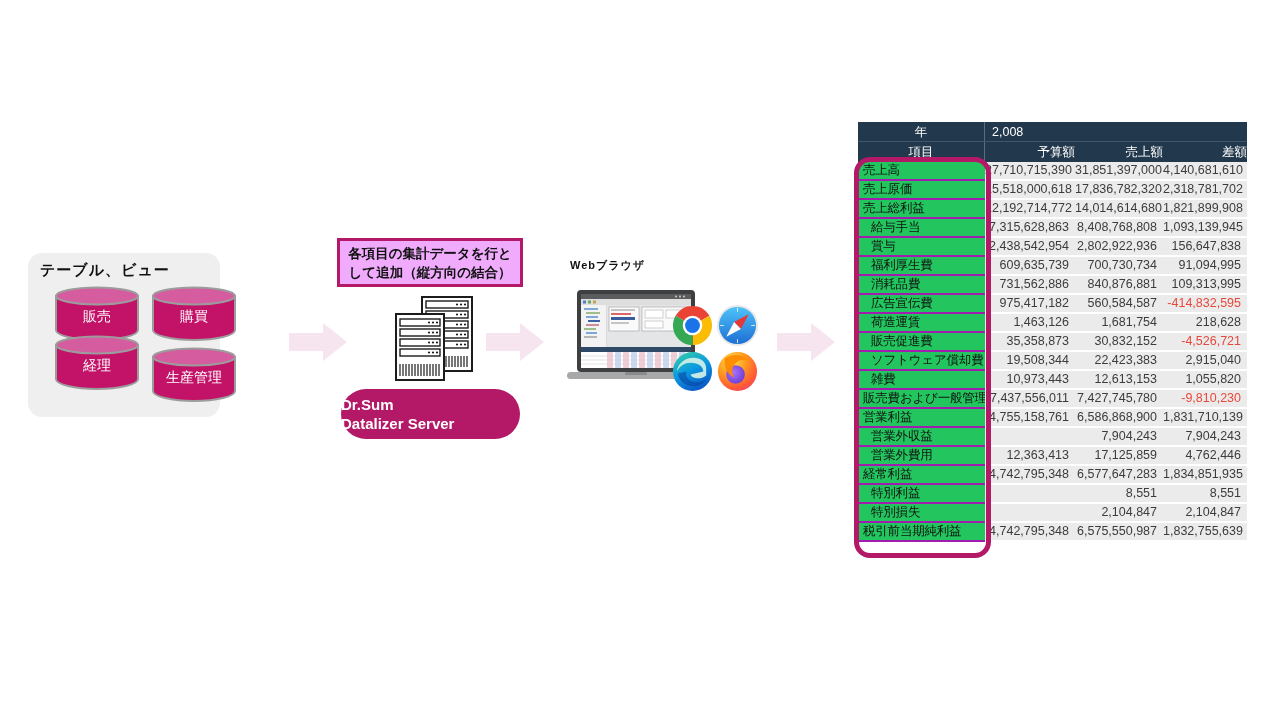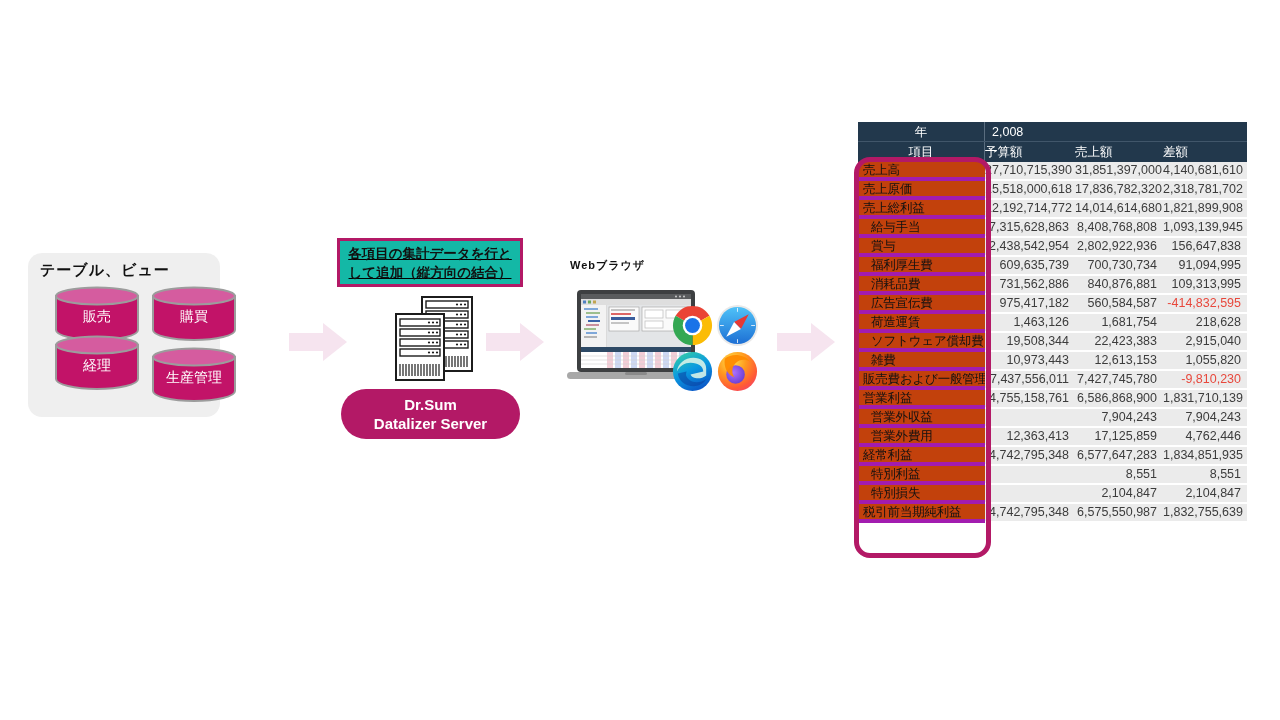--- a/index.html
+++ b/index.html
@@ -19,53 +19,53 @@
   .cyl:nth-child(4){ left:123px; top:94px; }
 
   
   .flow-arrow { position:absolute; width:58px; height:38px; }
   .arrow-1 { left:289px; top:323px; }
   .arrow-2 { left:486px; top:323px; }
   .arrow-3 { left:777px; top:323px; }
 
   
   .callout { position:absolute; left:337px; top:238px; width:186px; height:49px;
-             background:#14b8a6; border:3px solid #b31966; display:flex; flex-direction:column;
-             align-items:center; justify-content:center;text-decoration:underline; }
+             background:#f0abfc; border:3px solid #b31966; display:flex; flex-direction:column;
+             align-items:center; justify-content:center; }
   .callout div { font-size:13.5px; font-weight:bold; color:#111; line-height:19px; white-space:nowrap; }
 
   
   .server-icon { position:absolute; left:394px; top:296px; width:80px; height:86px; }
   .drsum-pill { position:absolute; left:341px; top:389px; width:179px; height:50px;
                 background:#b31966; border-radius:25px; display:flex; flex-direction:column;
-                align-items:center; justify-content:center; }
+                justify-content:center; }
   .drsum-pill div { color:#fff; font-size:15px; font-weight:bold; line-height:19px; }
 
   
   .web-title { position:absolute; left:570px; top:258px; font-size:11px; font-weight:bold; color:#111;
                letter-spacing:1px; }
   .laptop { position:absolute; left:567px; top:288px; width:138px; height:94px; }
   .bicon { position:absolute; width:43px; height:43px; }
   .bicon-chrome  { left:671px; top:304px; }
   .bicon-safari  { left:716px; top:304px; }
   .bicon-edge    { left:671px; top:350px; }
   .bicon-firefox { left:716px; top:350px; }
 
   
   .pivot { position:absolute; left:858px; top:122px; width:389px; height:439px; overflow:hidden;
            font-size:12.5px; }
   .phead { display:flex; background:#22384c; color:#fff; height:20px; line-height:20px; }
   .phead-top { border-bottom:1px solid #41566a; }
   .ph-item { width:127px; text-align:center; border-right:1px solid #5a6d7f; flex:none; }
   .ph-year { flex:1; padding-left:7px; }
-  .ph-col  { flex:none; text-align:left; }
+  .ph-col  { flex:none; text-align:right; }
   .ph-budget { width:90px; } .ph-sales { width:88px; } .ph-diff { width:84px; }
   .prow { display:flex; height:19px; }
-  .pc-item { flex:none; width:127px; background:#c2410c; color:#111; line-height:17px;
-             border-bottom:4px solid #a21caf; padding-left:5px; white-space:nowrap; overflow:hidden;
+  .pc-item { flex:none; width:127px; background:#22c55e; color:#111; line-height:17px;
+             border-bottom:2px solid #a21caf; padding-left:5px; white-space:nowrap; overflow:hidden;
              letter-spacing:-0.2px; }
   .pc-item.indent { padding-left:13px; }
   .pc-num { flex:none; background:#ebebeb; border-bottom:2px solid #fff; color:#3c3c3c;
             text-align:right; line-height:17px; padding-right:6px; white-space:nowrap; }
   .pc-budget { width:90px; } .pc-sales { width:88px; } .pc-diff { width:84px; }
   .pc-num.neg { color:#e8483c; }
 
   .item-highlight { position:absolute; left:854px; top:157px; width:137px; height:401px;
                     border:5px solid #b31966; border-radius:16px; pointer-events:none; }
 </style>
@@ -373,20 +373,26 @@
           <div class="pc-num pc-sales">560,584,587</div>
           <div class="pc-num pc-diff neg">-414,832,595</div>
         </div>
         <div class="prow">
           <div class="pc-item indent">荷造運賃</div>
           <div class="pc-num pc-budget">1,463,126</div>
           <div class="pc-num pc-sales">1,681,754</div>
           <div class="pc-num pc-diff">218,628</div>
         </div>
         <div class="prow">
+          <div class="pc-item indent">販売促進費</div>
+          <div class="pc-num pc-budget">35,358,873</div>
+          <div class="pc-num pc-sales">30,832,152</div>
+          <div class="pc-num pc-diff neg">-4,526,721</div>
+        </div>
+        <div class="prow">
           <div class="pc-item indent">ソフトウェア償却費</div>
           <div class="pc-num pc-budget">19,508,344</div>
           <div class="pc-num pc-sales">22,423,383</div>
           <div class="pc-num pc-diff">2,915,040</div>
         </div>
         <div class="prow">
           <div class="pc-item indent">雑費</div>
           <div class="pc-num pc-budget">10,973,443</div>
           <div class="pc-num pc-sales">12,613,153</div>
           <div class="pc-num pc-diff">1,055,820</div>

